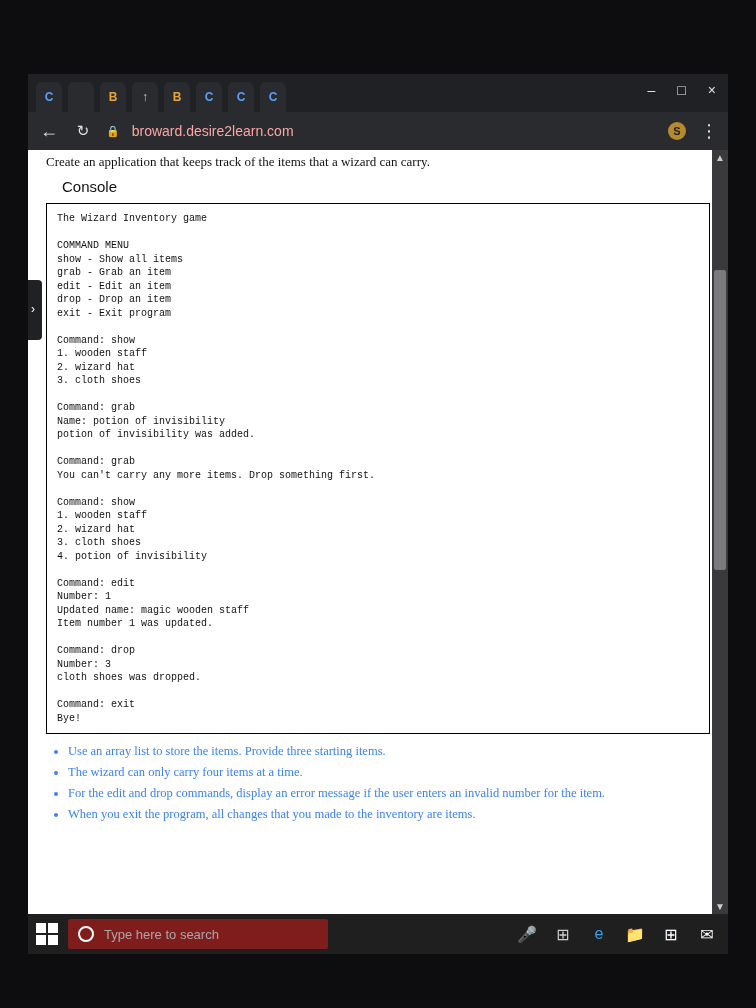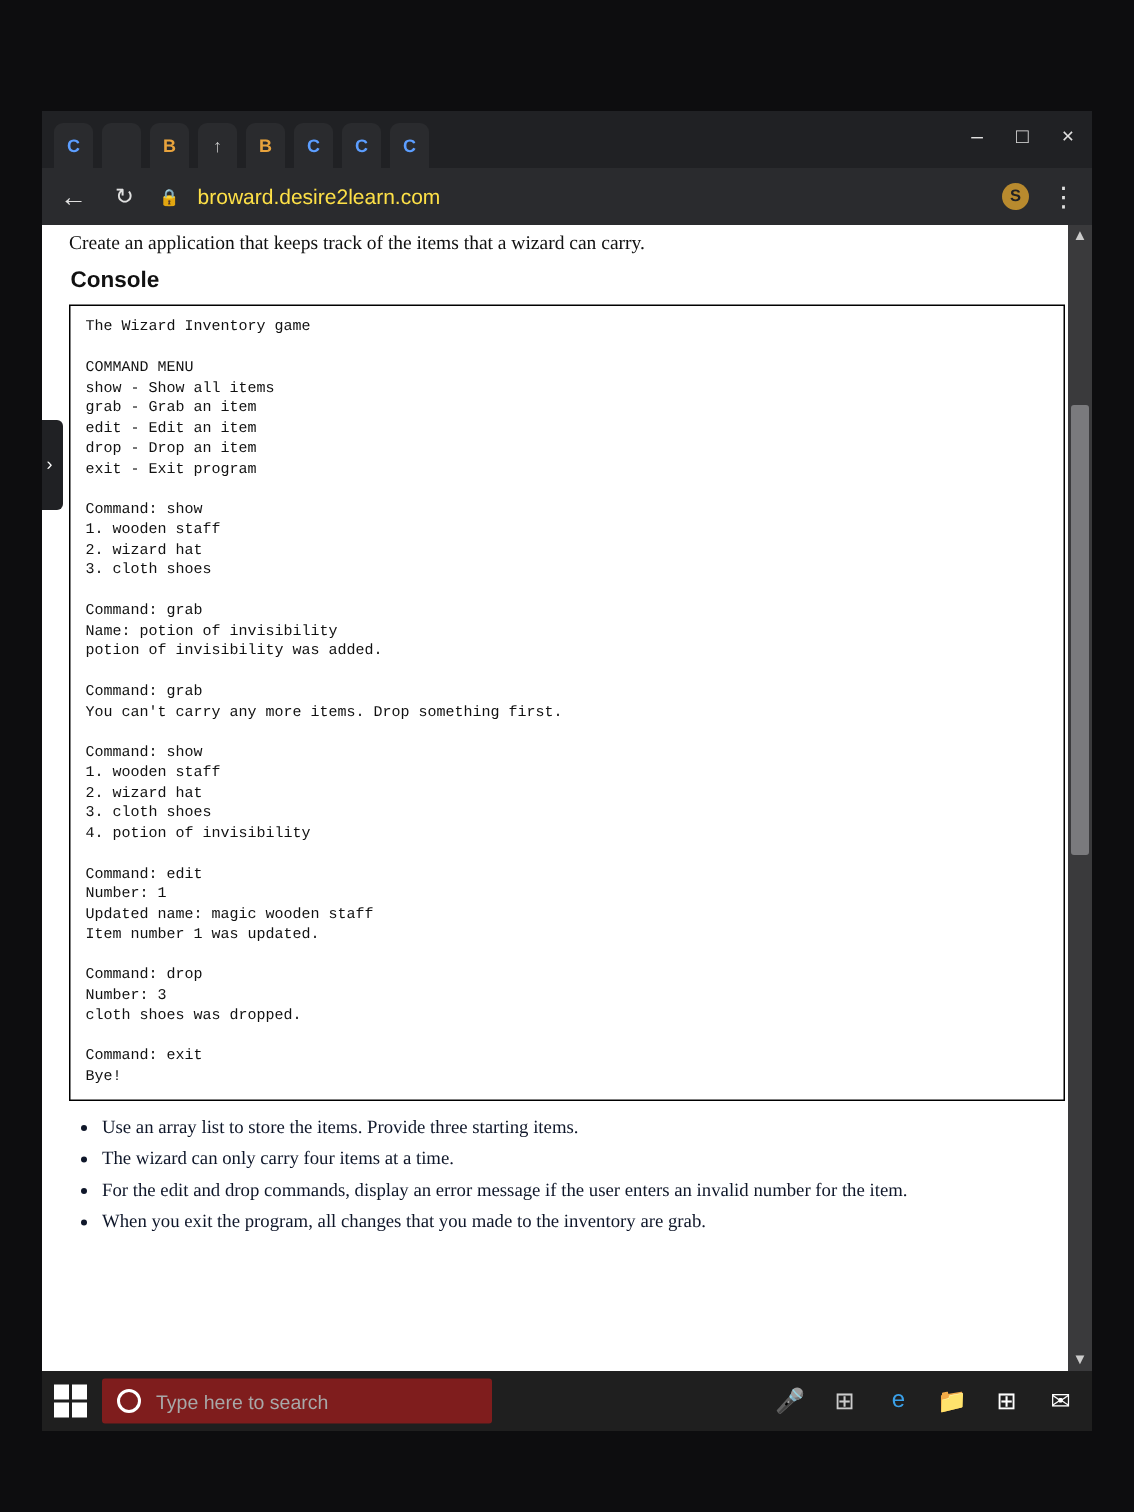--- a/index.html
+++ b/index.html
@@ -45,51 +45,51 @@
     height: 38px;
     background: #2a2b2e;
     display: flex; align-items: center;
     padding: 0 10px; gap: 12px;
     color: #bfbfbf;
   }
   .nav-btn { font-size: 18px; color: #e0e0e0; width: 22px; text-align: center; }
   .reload { font-size: 15px; }
   .lock { font-size: 11px; color: #9aa0a6; }
   .url { flex: 1; font-size: 14px; color: #bfbfbf; }
-  .url .domain { color: #fde047; }
+  .url .domain { color: #fca5a5; }
   .addr-right { display:flex; gap:14px; align-items:center; }
   .s-badge { background:#b88a2e; color:#202124; width:18px; height:18px; border-radius:50%; font-size:11px; display:flex; align-items:center; justify-content:center; font-weight:bold;}
   .menu-dots { font-size:18px; color:#e0e0e0; }
   
   .viewport {
     flex: 1;
     background: #ffffff;
     display: flex;
     position: relative;
   }
   .content {
     flex: 1;
     padding: 4px 18px 10px 18px;
     font-family: "Times New Roman", serif;
     color: #111;
     overflow: hidden;
   }
   .intro { font-size: 13px; margin-bottom: 8px; }
-  .heading { font-family: Arial, sans-serif; font-weight: bold; font-size: 15px; margin: 6px 1px 8px; }
+  .heading { font-family: Arial, sans-serif; font-weight: normal; font-size: 15px; margin: 6px 16px 8px; }
   .console-box {
     border: 1.5px solid #000;
     padding: 8px 10px;
     font-family: "Courier New", monospace;
     font-size: 10px;
     line-height: 1.35;
     white-space: pre;
     margin-bottom: 10px;
   }
   .specs { list-style: disc; padding-left: 22px; }
-  .specs li { font-size: 12.5px; margin: 6px 0; color: #0f172a; }
+  .specs li { font-size: 12.5px; margin: 6px 0; color: #3b82f6; }
   
   .scroll-col { width: 16px; background: #3a3a3c; position: absolute; right: 0; top:0; bottom:0;}
   .scroll-thumb { position:absolute; left:2px; right:2px; top:120px; height:300px; background:#7a7a7d; border-radius:2px;}
   .scroll-arrow { position:absolute; left:0; right:0; color:#ccc; font-size:10px; text-align:center;}
   .scroll-arrow.up{ top:2px;} .scroll-arrow.down{ bottom:2px;}
   
   .side-tab { position:absolute; left:0; top:130px; width:14px; height:60px; background:#202124; border-radius:0 4px 4px 0;}
   .side-tab::after{content:"›"; color:#fff; position:absolute; top:22px; left:3px; font-size:12px;}
   
   .taskbar {
@@ -192,21 +192,21 @@
 Command: drop
 Number: 3
 cloth shoes was dropped.
 
 Command: exit
 Bye!</div>
         <ul class="specs" id="specs-list">
             <li>Use an array list to store the items. Provide three starting items.</li>
             <li>The wizard can only carry four items at a time.</li>
             <li>For the edit and drop commands, display an error message if the user enters an invalid number for the item.</li>
-            <li>When you exit the program, all changes that you made to the inventory are grab.</li>
+            <li>When you exit the program, all changes that you made to the inventory are items.</li>
           </ul>
       </div>
       <div class="scroll-col">
         <div class="scroll-arrow up">▲</div>
         <div class="scroll-thumb"></div>
         <div class="scroll-arrow down">▼</div>
       </div>
     </div>
 
     <div class="taskbar">

